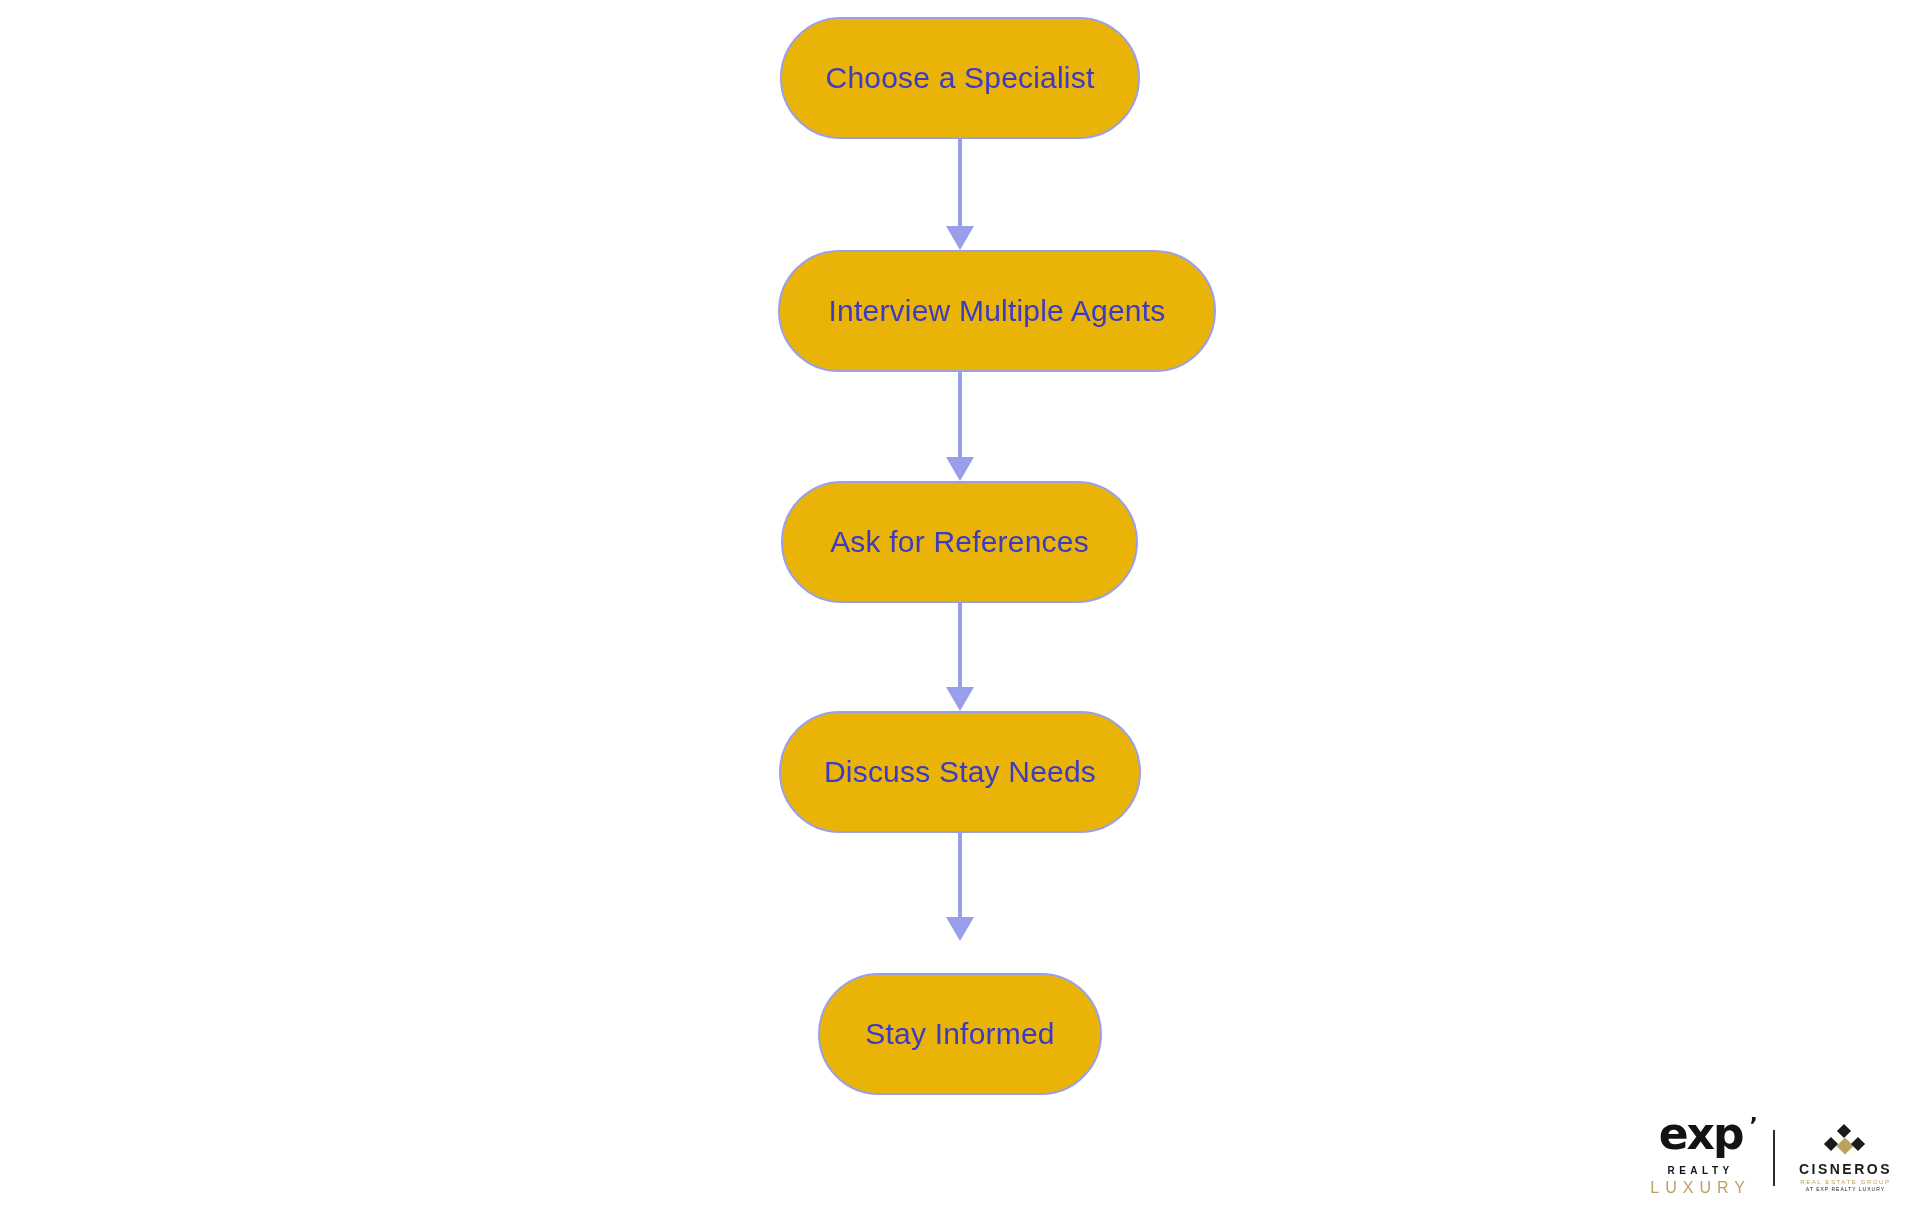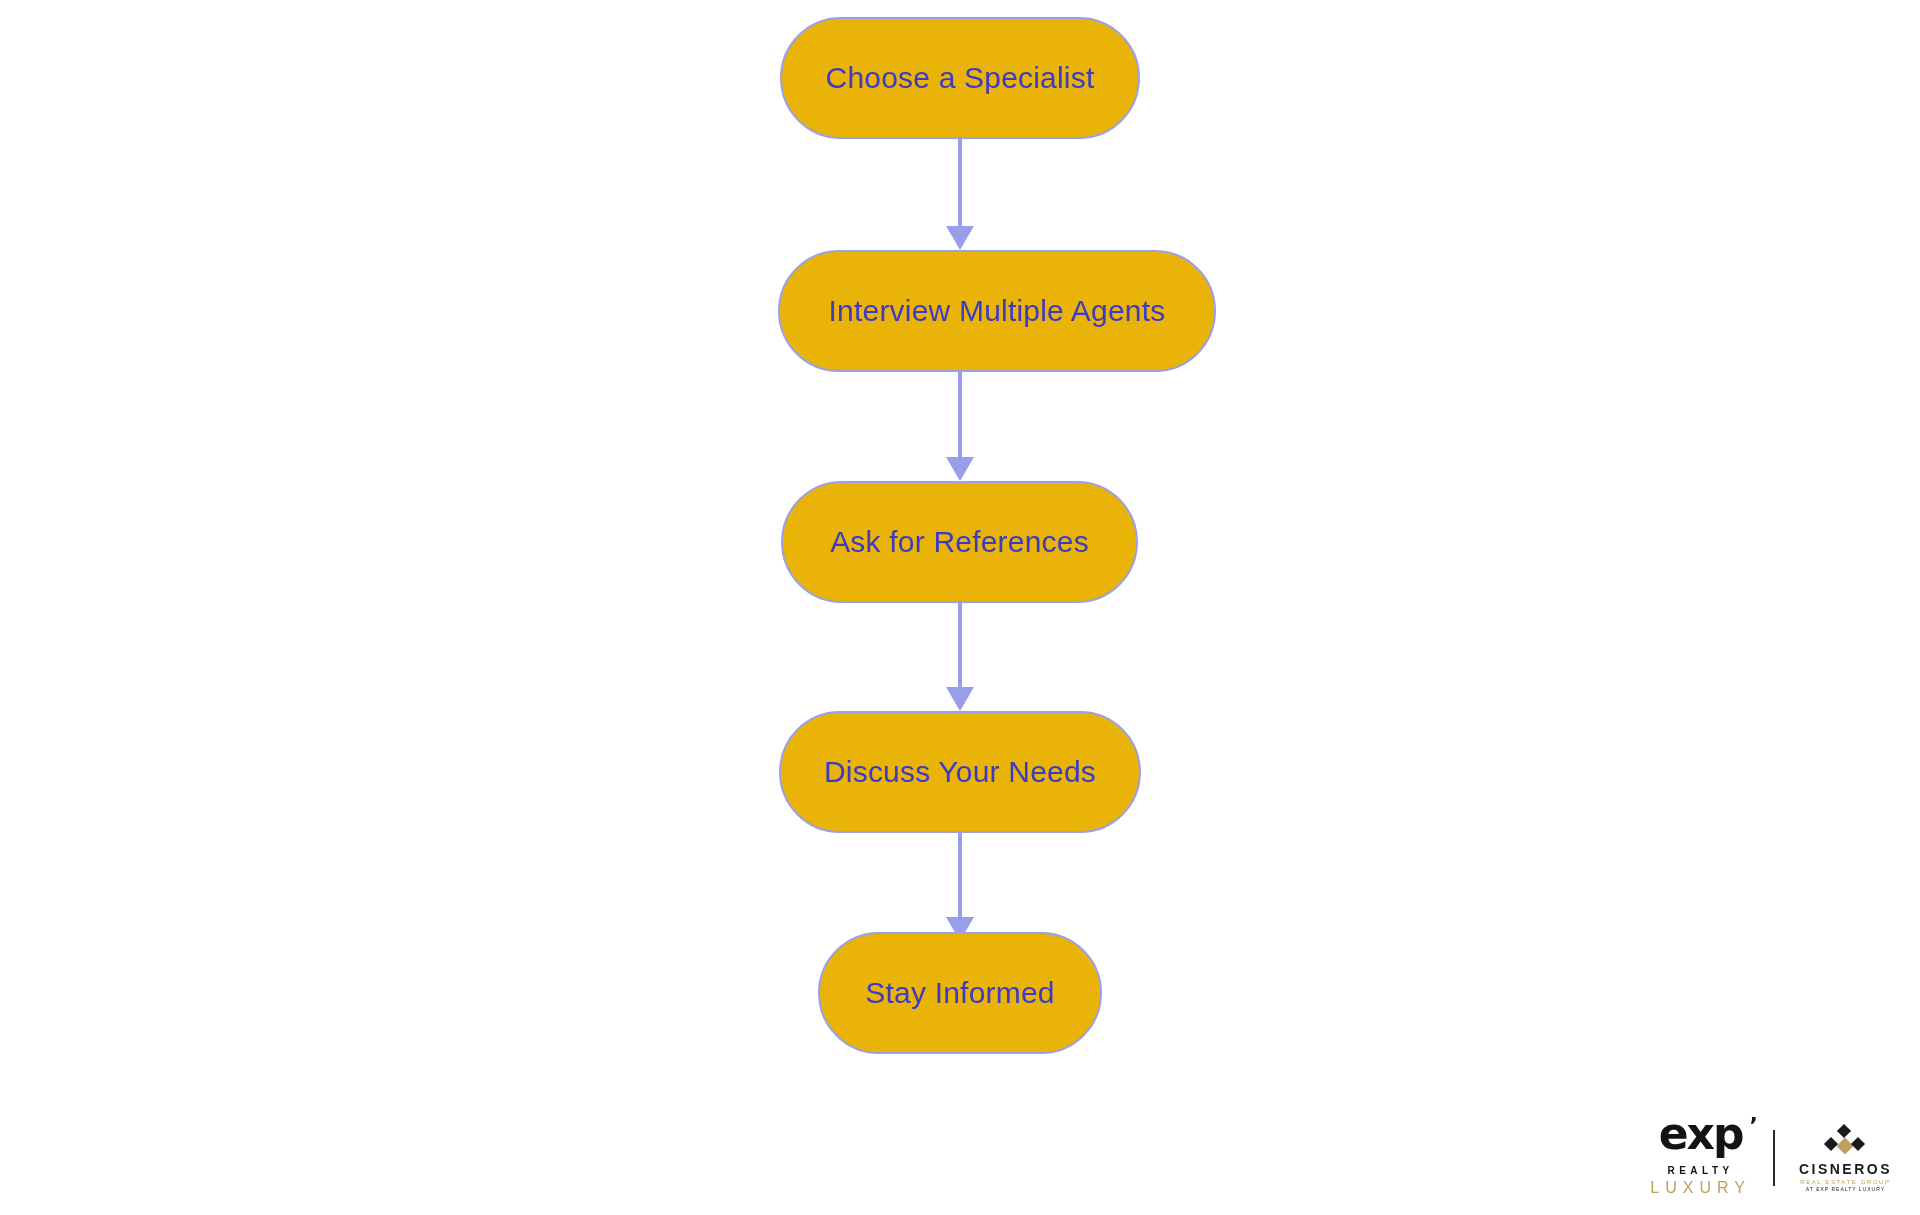--- a/index.html
+++ b/index.html
@@ -24,21 +24,21 @@
     justify-content: center;
     color: #3b3bc4;
     font-size: 30px;
     letter-spacing: 0.2px;
     white-space: nowrap;
   }
   .node-1 { left: 780px;  top: 17px;  width: 360px; }
   .node-2 { left: 778px;  top: 250px; width: 438px; }
   .node-3 { left: 781px;  top: 481px; width: 357px; }
   .node-4 { left: 779px;  top: 711px; width: 362px; }
-  .node-5 { left: 818px;  top: 932px; width: 284px; }
+  .node-5 { left: 818px;  top: 973px; width: 284px; }
 
   
   .arrow {
     position: absolute;
     left: 960px;
     width: 0;
     display: flex;
     flex-direction: column;
     align-items: center;
   }
@@ -167,21 +167,21 @@
   <div class="node node-3">
     <span>Ask for References</span>
   </div>
 
   <div class="arrow arrow-3">
     <div class="stem"></div>
     <div class="head"></div>
   </div>
 
   <div class="node node-4">
-    <span>Discuss Your Needs</span>
+    <span>Discuss Stay Needs</span>
   </div>
 
   <div class="arrow arrow-4">
     <div class="stem"></div>
     <div class="head"></div>
   </div>
 
   <div class="node node-5">
     <span>Stay Informed</span>
   </div>

